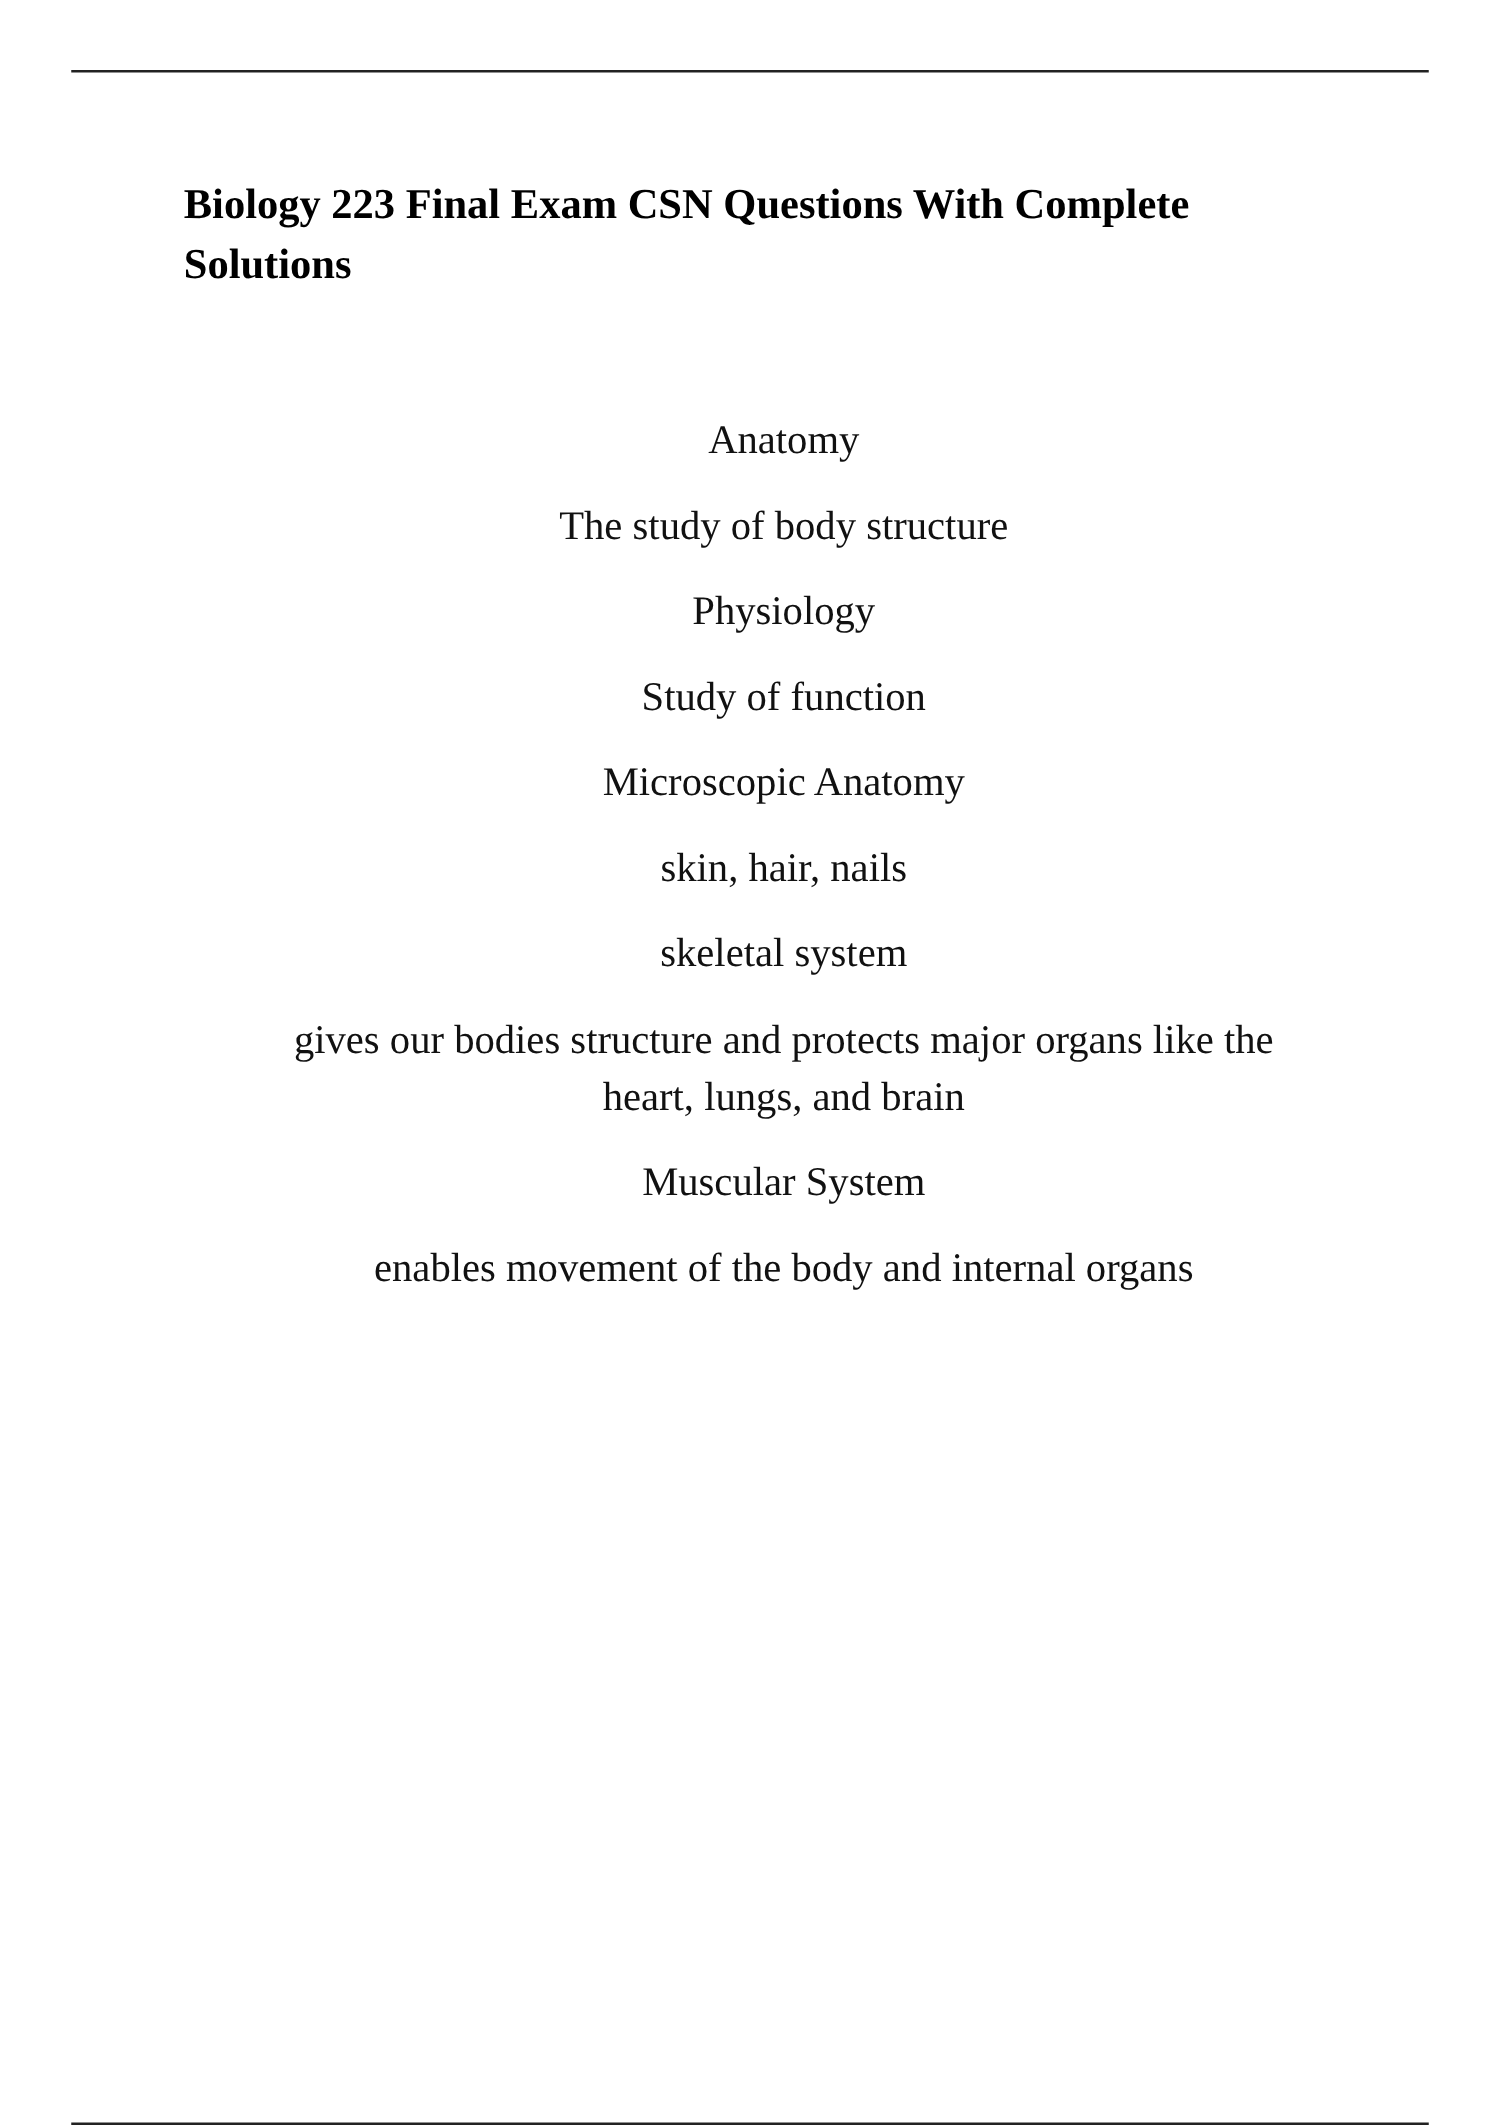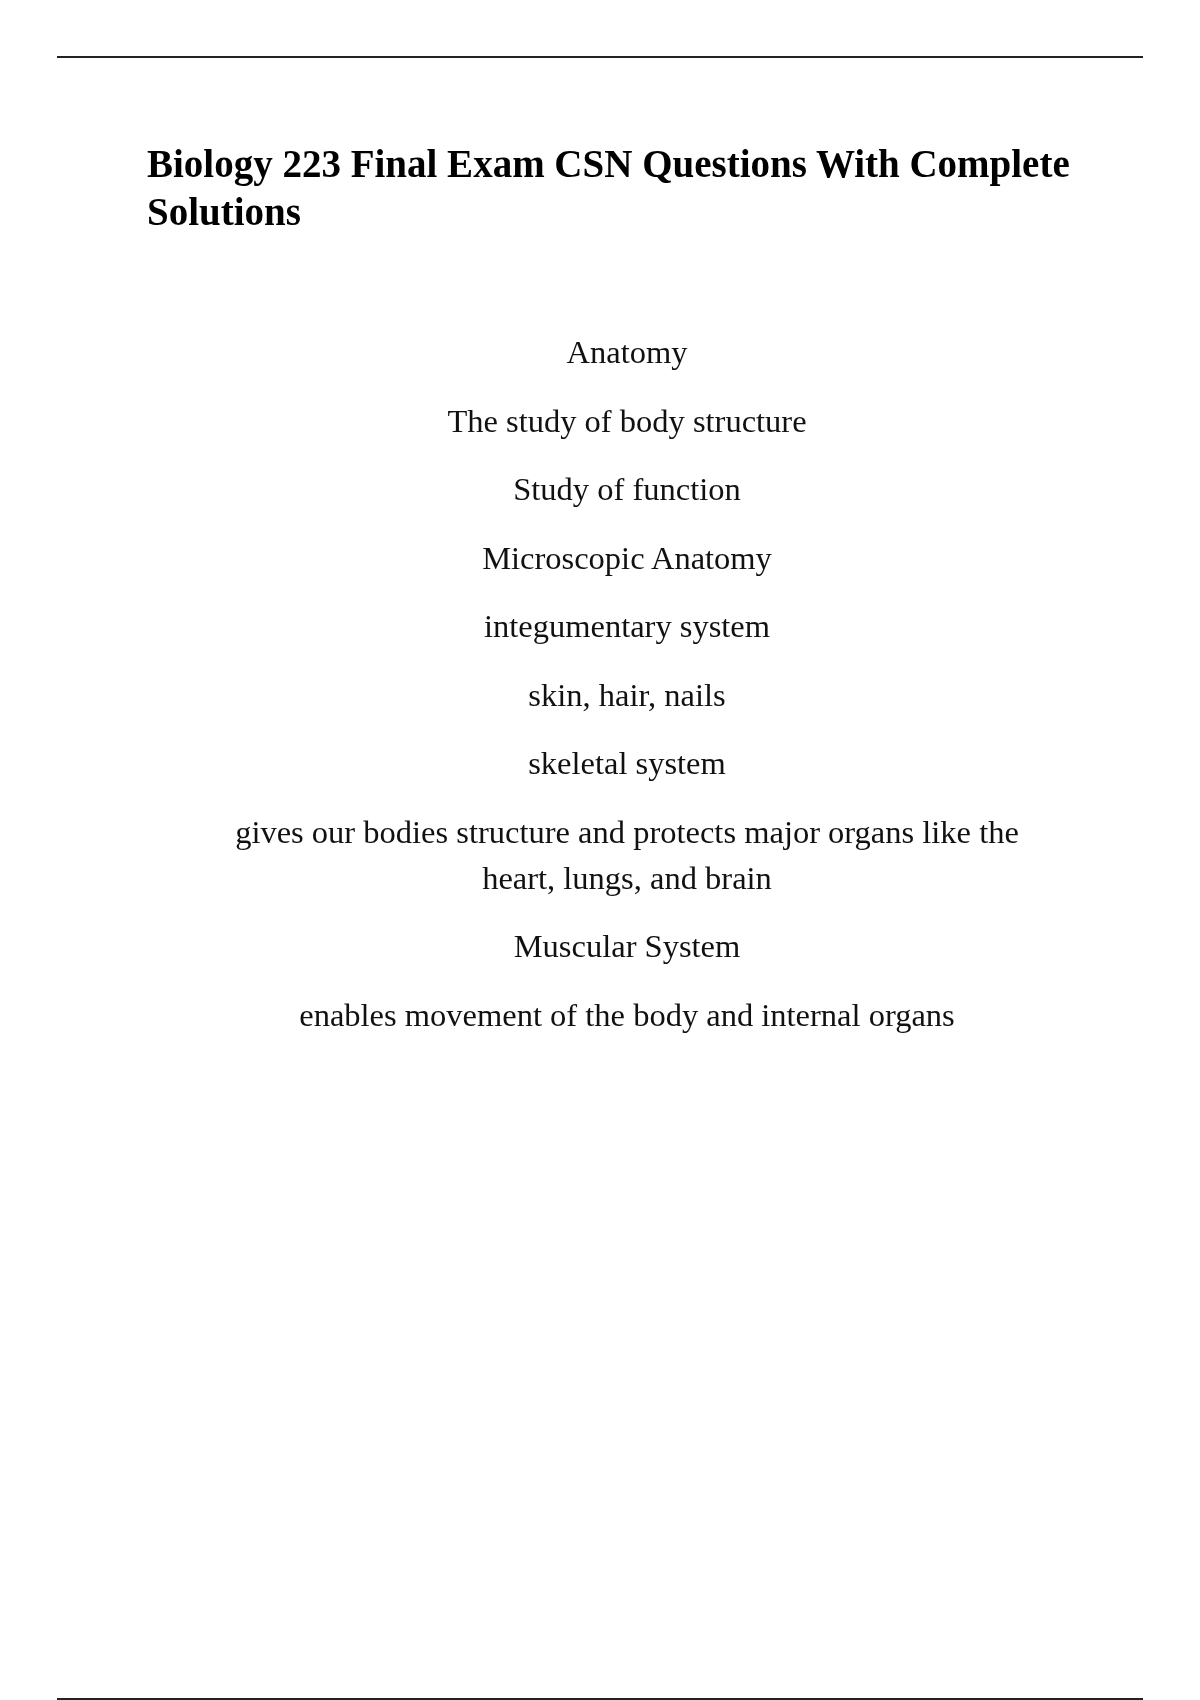--- a/index.html
+++ b/index.html
@@ -26,21 +26,21 @@
     .rule.bottom { top: 1698px; }
 
     .title {
       position: absolute;
       left: 147px;
       top: 140px;
       width: 900px;
       margin: 0;
       font-family: "Liberation Serif", "DejaVu Serif", serif;
       font-weight: bold;
-      font-size: 39px;
+      font-size: 34px;
       line-height: 48px;
       color: #000000;
     }
     .title span { display: block; white-space: nowrap; }
 
     .body {
       position: absolute;
       left: 147px;
       top: 329px;
       width: 960px;
@@ -66,27 +66,27 @@
 </h1>
 
 <div class="body">
   <p class="para">
       <span>Anatomy</span>
     </p>
   <p class="para">
       <span>The study of body structure</span>
     </p>
   <p class="para">
+      <span>Physiology</span>
+    </p>
+  <p class="para">
       <span>Study of function</span>
     </p>
   <p class="para">
       <span>Microscopic Anatomy</span>
-    </p>
-  <p class="para">
-      <span>integumentary system</span>
     </p>
   <p class="para">
       <span>skin, hair, nails</span>
     </p>
   <p class="para">
       <span>skeletal system</span>
     </p>
   <p class="para">
     <span>gives our bodies structure and protects major organs like the</span>
     <span>heart, lungs, and brain</span>

